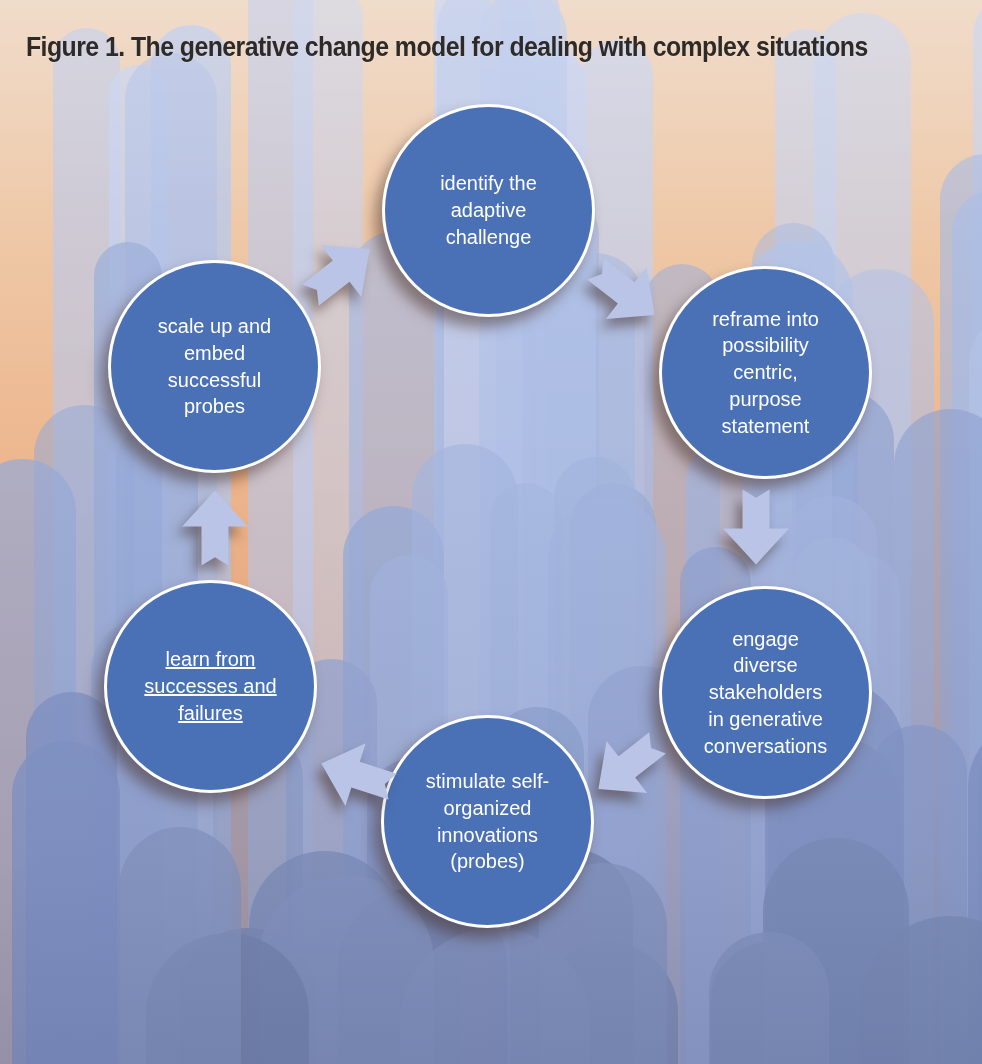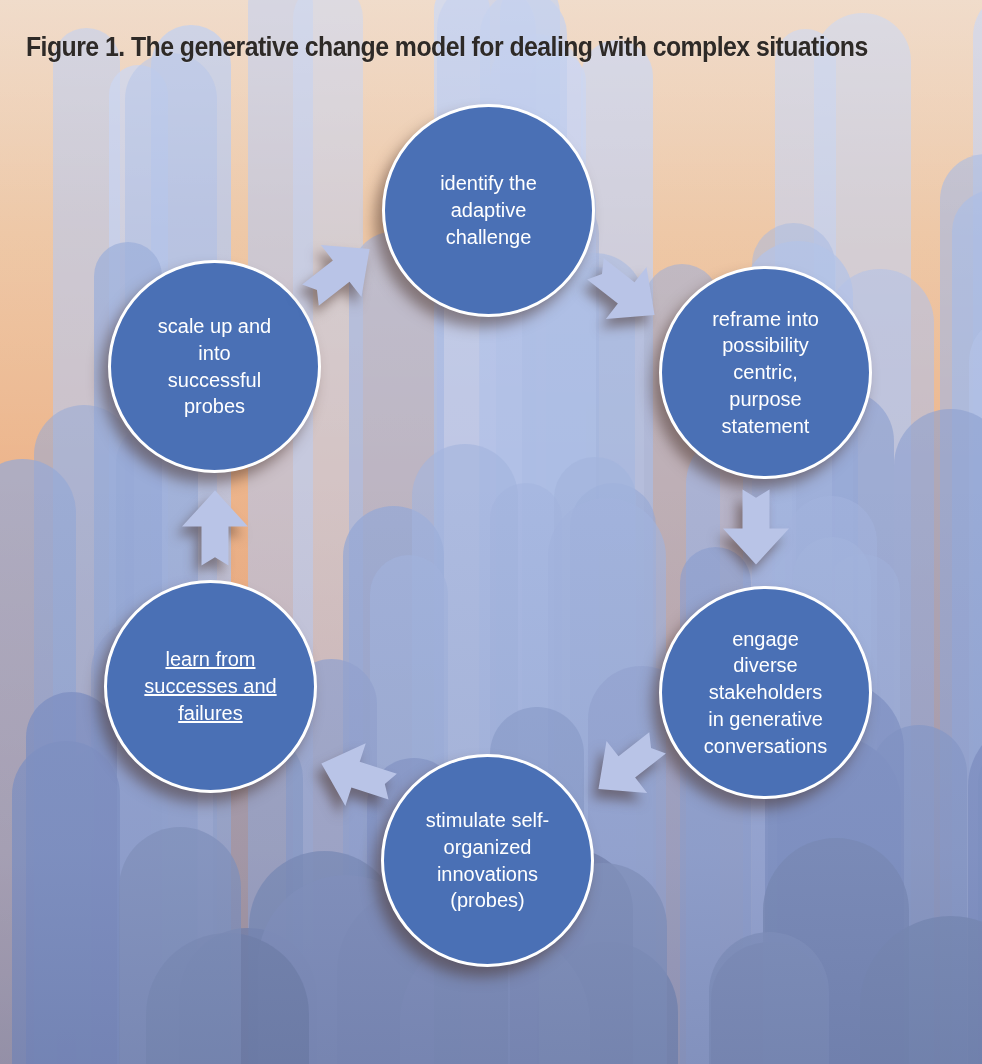--- a/index.html
+++ b/index.html
@@ -51,21 +51,21 @@
     box-shadow: -7px 10px 14px rgba(70,45,38,0.5);
     display: flex; align-items: center; justify-content: center;
     text-align: center;
     color: var(--circle-text, #ffffff);
     font-size: 20px; line-height: 1.34;
     white-space: pre-line;
   }
   .stage-top         { left: 382px; top: 104px; }
   .stage-upper-right { left: 659px; top: 266px; }
   .stage-lower-right { left: 659px; top: 586px; }
-  .stage-bottom      { left: 381px; top: 754px; }
+  .stage-bottom      { left: 381px; top: 715px; }
   .stage-lower-left  { left: 104px; top: 580px; text-decoration: underline; }
   .stage-upper-left  { left: 108px; top: 260px; }
 
   
   .arrow {
     position: absolute; width: 80px; height: 66px;
     filter: drop-shadow(-6px 9px 6px rgba(70,45,38,0.5));
   }
   .arrow svg { width: 80px; height: 66px; display: block; transform: rotate(var(--rot, 0deg)); }
   .arrow polygon { fill: var(--arrow-fill, #b9c4e7); }
@@ -191,21 +191,21 @@
 innovations
 (probes)</span>
   </div>
   <div class="stage stage-lower-left">
     <span>learn from
 successes and
 failures</span>
   </div>
   <div class="stage stage-upper-left">
     <span>scale up and
-into
+embed
 successful
 probes</span>
   </div>
 
   <div class="arrow arrow-1">
     <svg viewBox="0 0 100 88">
         <polygon points="0,26 52,26 52,0 100,44 52,88 52,62 0,62 11,44"></polygon>
       </svg>
   </div>
   <div class="arrow arrow-2">

